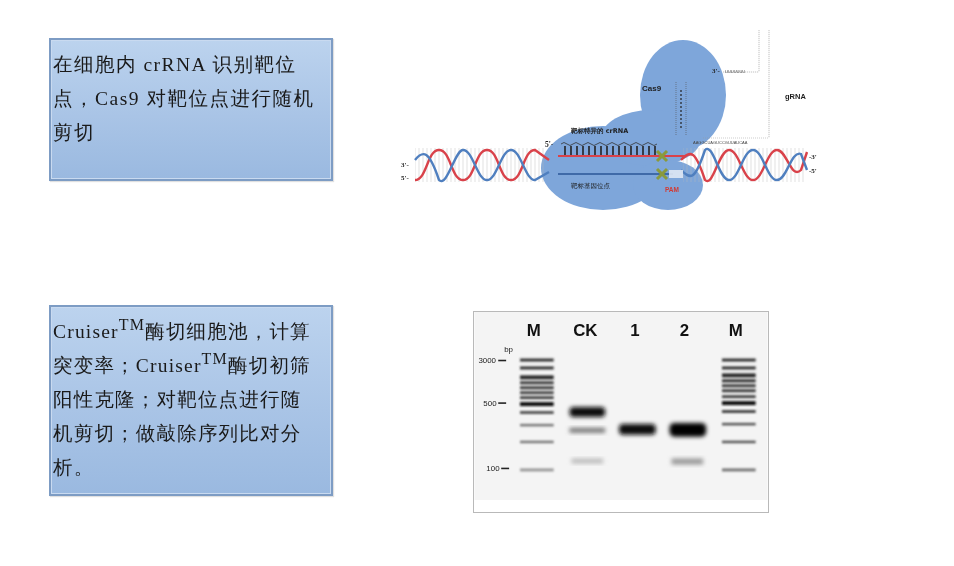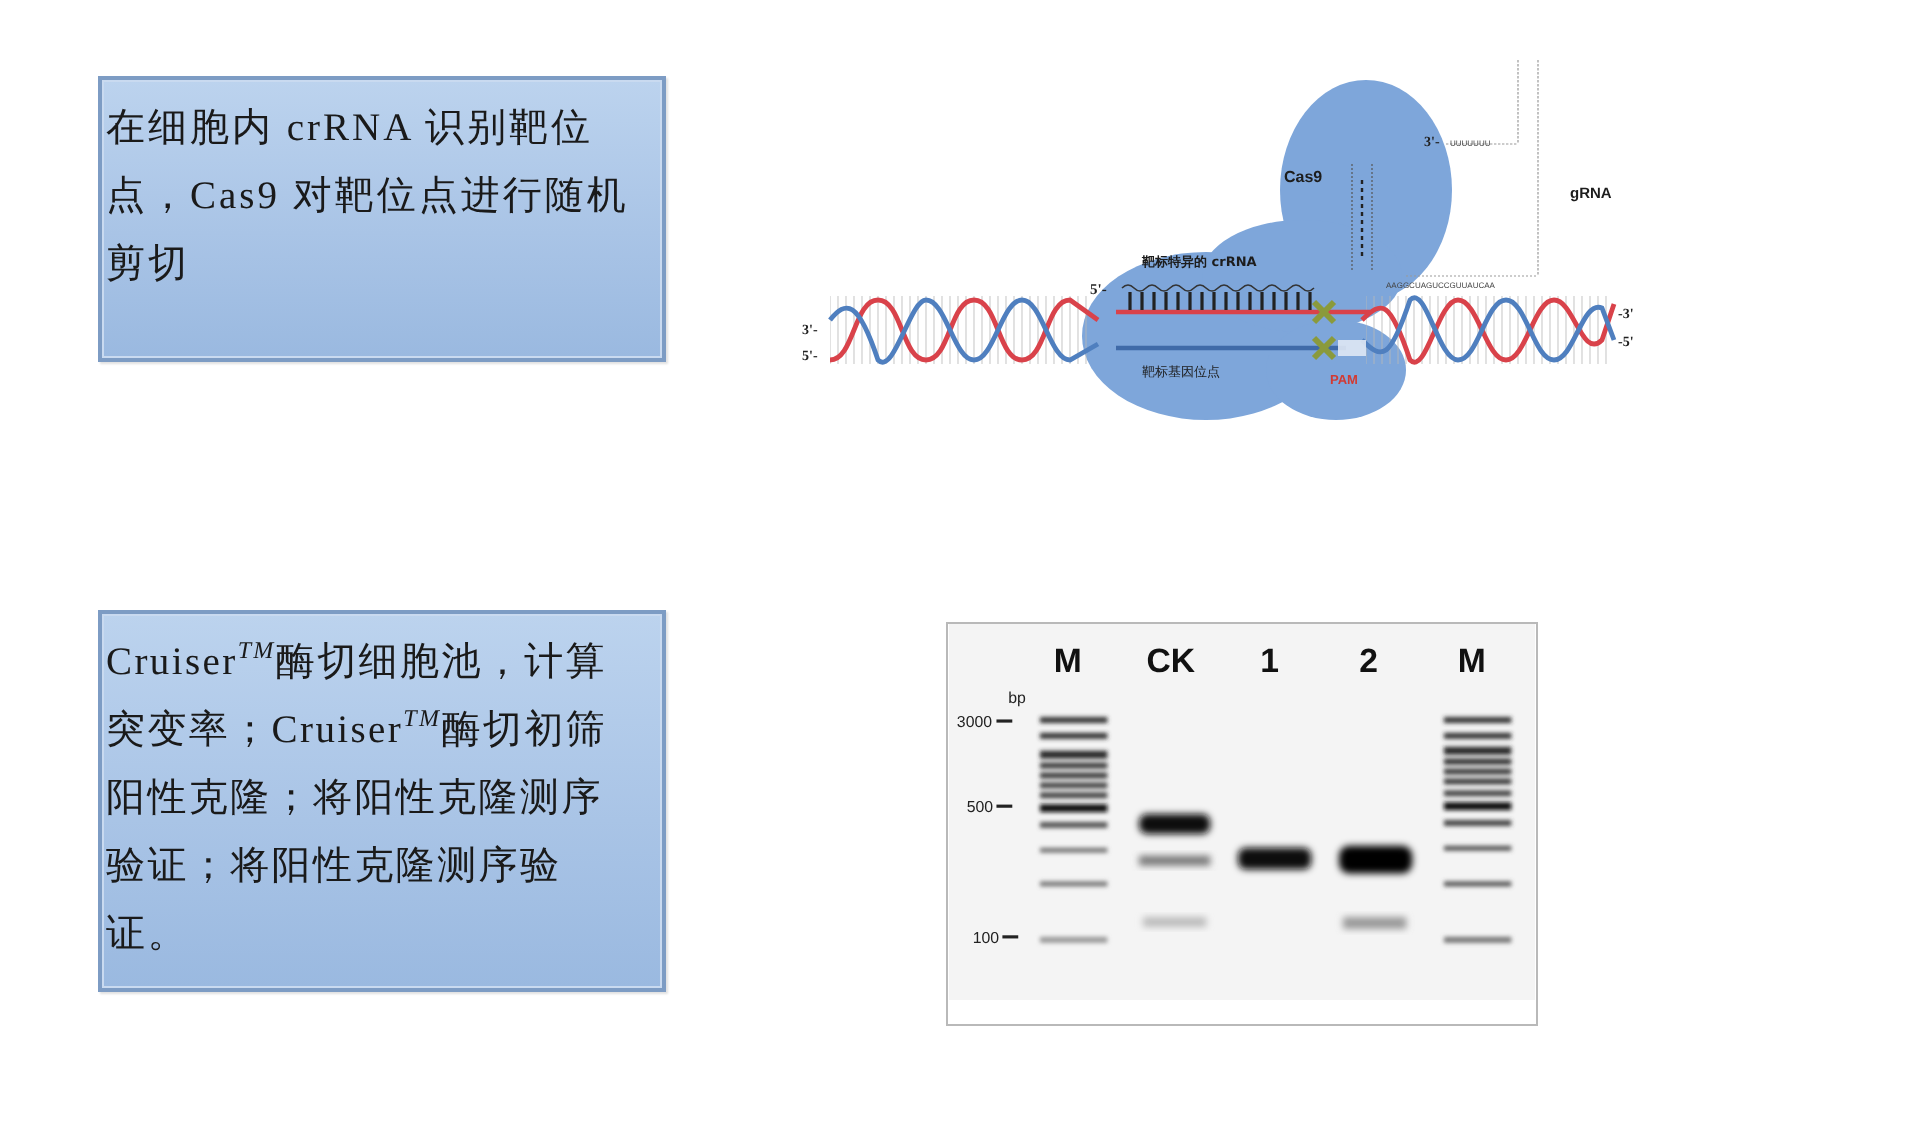--- a/index.html
+++ b/index.html
@@ -14,40 +14,40 @@
     border: 2px solid #7d9cc4;
     box-shadow: inset 0 0 0 1px #c9daf0, 1px 1px 1px rgba(0,0,0,0.12);
     color: #1a1a1a;
     font-size: 19.5px;
     line-height: 34px;
     padding: 8px 14px 0 2px;
   }
   #box1 { left: 49px; top: 38px; width: 284px; height: 143px; letter-spacing: 1.5px; }
   #box2 { left: 49px; top: 305px; width: 284px; height: 191px; letter-spacing: 1.2px; }
   .step-box p { margin: 0; }
-  .step-box sup { font-size: 12px; vertical-align: 8px; line-height: 0; font-style: italic; }
+  .step-box sup { font-size: 16px; vertical-align: 8px; line-height: 0; }
 
   #diagram { position: absolute; left: 393px; top: 20px; width: 430px; height: 200px; }
   #diagram svg { width: 100%; height: 100%; display: block; }
 
   #gel {
     position: absolute; left: 473px; top: 311px; width: 296px; height: 202px;
     box-sizing: border-box; border: 1px solid #b9b9b9; background: #fff;
   }
   #gel svg { width: 100%; height: 100%; display: block; }
 </style>
 </head>
 <body>
 
 <div id="box1" class="step-box">
   <p>在细胞内 crRNA 识别靶位点，Cas9 对靶位点进行随机剪切</p>
 </div>
 
 <div id="box2" class="step-box">
-  <p><span>Cruiser</span><sup>TM</sup><span>酶切细胞池，计算突变率；Cruiser</span><sup>TM</sup><span>酶切初筛阳性克隆；将阳性克隆测序验证；将阳性克隆测序验证。</span></p>
+  <p><span>Cruiser</span><sup>TM</sup><span>酶切细胞池，计算突变率；Cruiser</span><sup>TM</sup><span>酶切初筛阳性克隆；对靶位点进行随机剪切；做敲除序列比对分析。</span></p>
 </div>
 
 <div id="diagram">
   <svg viewBox="0 0 430 200" xmlns="http://www.w3.org/2000/svg">
     <defs>
       <pattern id="rungs" width="4" height="10" patternUnits="userSpaceOnUse">
         <line x1="2" y1="0" x2="2" y2="10" stroke="#b8b8b8" stroke-width="0.6"></line>
       </pattern>
     </defs>
 

